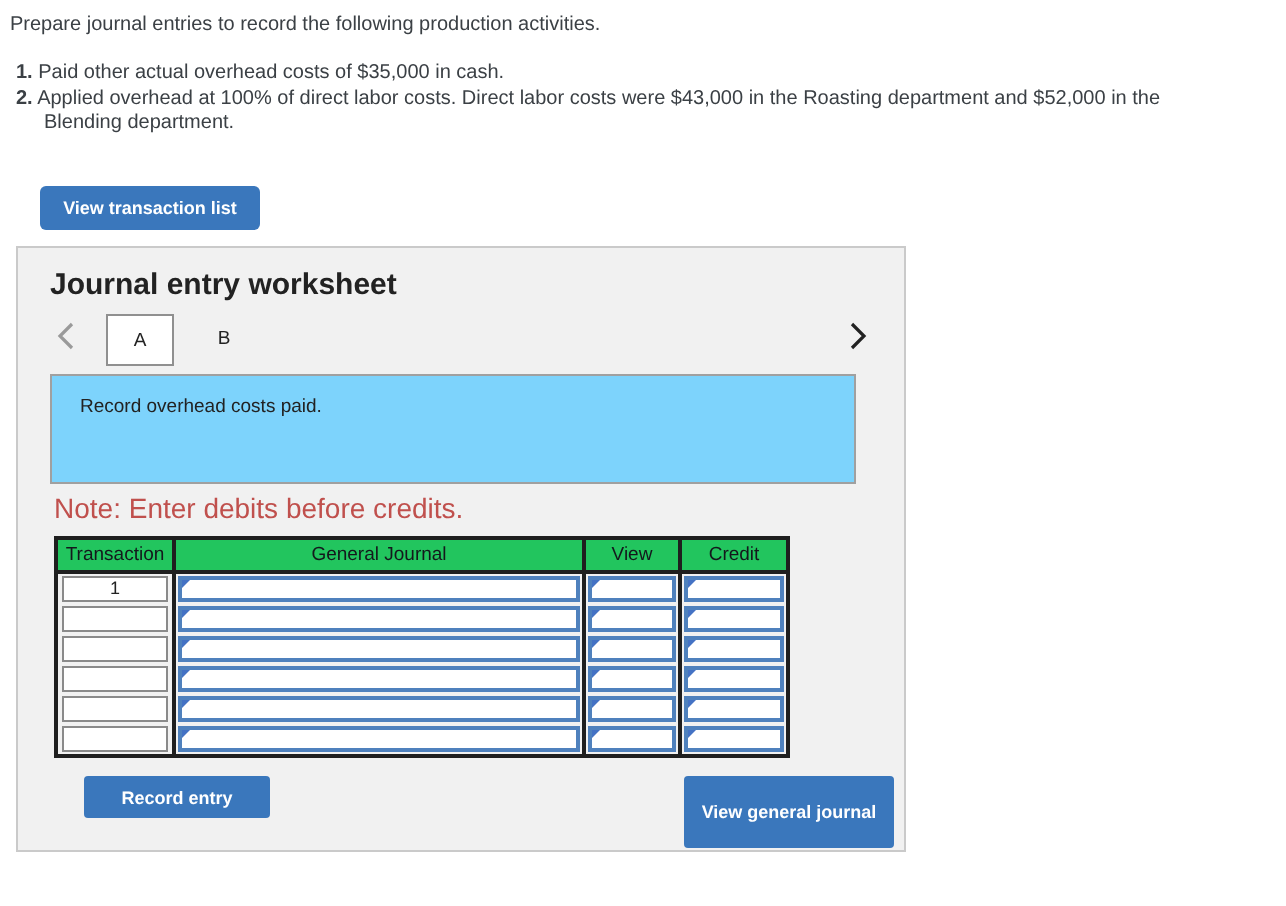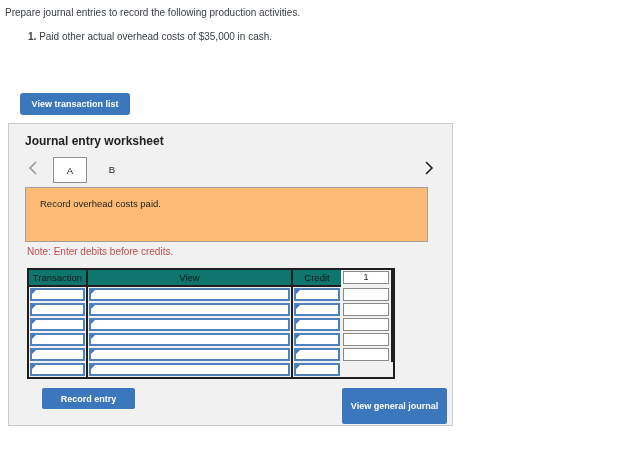--- a/index.html
+++ b/index.html
@@ -5,53 +5,53 @@
   * { box-sizing: border-box; margin: 0; padding: 0; }
   html, body { width: 643px; height: 453px; }
   body {
     position: relative;
     font-family: "Liberation Sans", sans-serif;
     background: #ffffff;
     color: #3b4045;
     overflow: hidden;
   }
   .intro { position: absolute; left: 5px; top: 7px; font-size: 10px; color: #3b4045; }
-  .qlist { position: absolute; left: 28px; top: 31px; width: 612px; font-size: 10px; line-height: 12.5px; }
+  .qlist { position: absolute; left: 8px; top: 31px; width: 612px; font-size: 10px; line-height: 12.5px; }
   .qitem { padding-left: 14px; text-indent: -14px; }
   .qnum { font-weight: bold; }
 
   .btn { background: #3a77bc; color: #ffffff; border: none; border-radius: 3px;
          font-family: "Liberation Sans", sans-serif; font-weight: bold; font-size: 9px;
          text-align: center; cursor: pointer; margin-left: 12px; }
   .btn-vtl { position: absolute; left: 8px; top: 93px; width: 110px; height: 22px; }
 
   .panel { position: absolute; left: 8px; top: 123px; width: 445px; height: 303px;
            background: #f1f1f1; border: 1px solid #cacaca; }
-  .panel-title { position: absolute; left: 16px; top: 10px; font-size: 12px; font-weight: bold; color: #222222; }
+  .panel-title { position: absolute; left: 16px; top: 10px; font-size: 15px; font-weight: bold; color: #222222; }
 
   .chev { position: absolute; top: 36px; width: 12px; height: 16px; cursor: pointer; }
   .chev-left { left: 18px; }
   .chev-right { left: 414px; }
 
   .tab { position: absolute; top: 33px; height: 26px; line-height: 26px; text-align: center;
          font-size: 9.5px; color: #222222; cursor: pointer; }
   .tab-a { left: 44px; width: 34px; background: #ffffff; border: 1px solid #909090; }
   .tab-b { left: 88px; width: 30px; }
 
   .desc-box { position: absolute; left: 16px; top: 63px; width: 403px; height: 55px;
-              background: #fdba74; border: 1px solid #a0a0a0; }
+              background: #7dd3fc; border: 1px solid #a0a0a0; }
   .desc-text { padding: 10px 14px; font-size: 9.5px; color: #222222; }
 
-  .note { position: absolute; left: 18px; top: 122px; font-size: 10px; color: #c0504d; }
+  .note { position: absolute; left: 18px; top: 122px; font-size: 14px; color: #c0504d; }
 
   .jtable { position: absolute; left: 18px; top: 144px; width: 368px;
             border: 2px solid #1f1f1f; background: #f1f1f1;
             display: grid; grid-template-columns: 59px 205px 48px 52px;
             grid-template-rows: 17px repeat(6, 15px); }
-  .hcell { background: #0f766e; border-right: 2px solid #1f1f1f; border-bottom: 2px solid #1f1f1f;
+  .hcell { background: #22c55e; border-right: 2px solid #1f1f1f; border-bottom: 2px solid #1f1f1f;
            font-size: 9.5px; color: #14181c; text-align: center; line-height: 15px; }
   .hcell.last { border-right: none; }
   .bcell { border-right: 2px solid #1f1f1f; position: relative; }
   .bcell.last { border-right: none; }
   .tx-box { margin: 1px 2px; height: 12.5px; background: #ffffff; border: 1px solid #8a8a8a;
             font-size: 9px; line-height: 11px; text-align: center; color: #222222; }
   .input-box { margin: 1px 1px; height: 12.5px; background: #ffffff; border: 2px solid #4f81bd;
                position: relative; font-size: 9px; line-height: 9px; cursor: text; }
   .input-box::before { content: ""; position: absolute; left: 0; top: 0; width: 0; height: 0;
                        border-top: 4px solid #4472c4; border-right: 4px solid transparent; }
@@ -64,20 +64,24 @@
 </style>
 </head>
 <body>
 
 <div class="intro">Prepare journal entries to record the following production activities.</div>
 
 <div class="qlist">
   <div class="qitem">
     <span class="qnum">1.</span>
     <span>Paid other actual overhead costs of $35,000 in cash.</span>
+  </div>
+  <div class="qitem">
+    <span class="qnum">2.</span>
+    <span>Applied overhead at 100% of direct labor costs. Direct labor costs were $43,000 in the Roasting department and $52,000 in the Blending department.</span>
   </div>
 </div>
 
 <button class="btn btn-vtl">View transaction list</button>
 
 <div class="panel">
   <div class="panel-title">Journal entry worksheet</div>
 
   <div class="chev chev-left">
     <svg class="chev-svg" width="12" height="16" viewBox="0 0 12 16">
@@ -95,20 +99,21 @@
   </div>
 
   <div class="desc-box">
     <div class="desc-text">Record overhead costs paid.</div>
   </div>
 
   <div class="note">Note: Enter debits before credits.</div>
 
   <div class="jtable">
     <div class="hcell">Transaction</div>
+    <div class="hcell">General Journal</div>
     <div class="hcell">View</div>
     <div class="hcell last">Credit</div>
 
     <div class="bcell">
         <div class="tx-box">1</div>
       </div>
     <div class="bcell">
         <div class="input-box"></div>
       </div>
     <div class="bcell">

